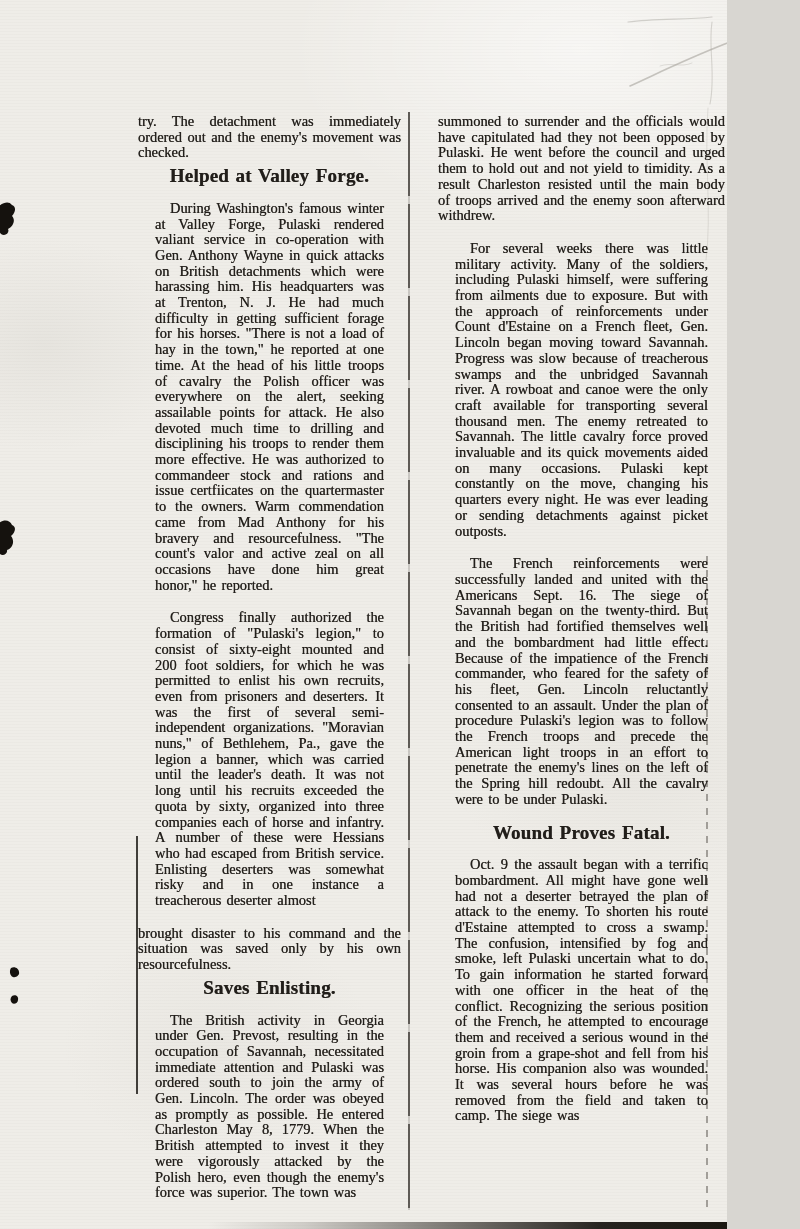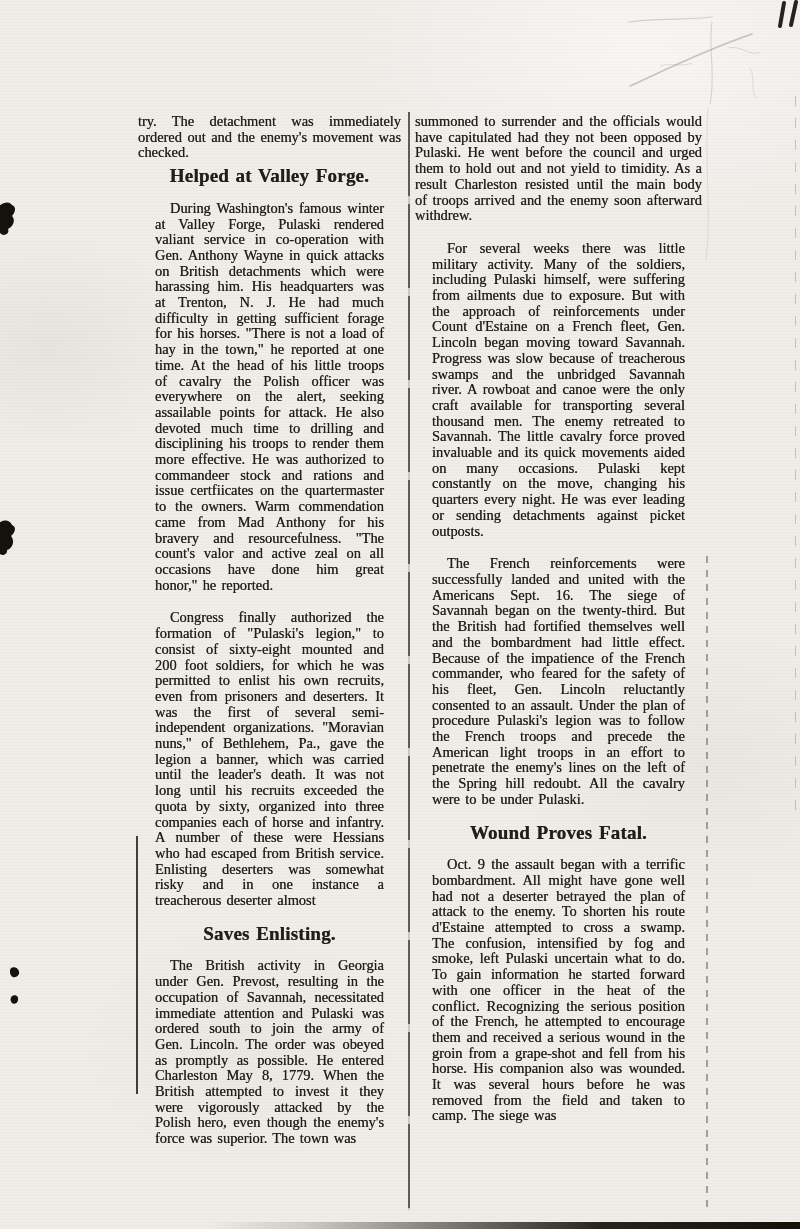--- a/index.html
+++ b/index.html
@@ -1,37 +1,37 @@
 <!DOCTYPE html>
 <html><head>
 <meta charset="utf-8">
 <style>
   html,body{margin:0;padding:0;background:#d8d6d1;}
   #paper{
-    position:relative;width:800px;height:1229px;overflow:hidden;
+    position:relative;width:727px;height:1229px;overflow:hidden;
     font-family:"Liberation Serif", serif;
     background:
       repeating-linear-gradient(0deg, rgba(120,115,108,.03) 0 1px, transparent 1px 3px),
       radial-gradient(240px 180px at 6% 28%, rgba(185,182,174,.16), transparent 60%),
       radial-gradient(320px 220px at 88% 62%, rgba(185,182,174,.12), transparent 60%),
       radial-gradient(260px 200px at 30% 85%, rgba(185,182,174,.10), transparent 60%),
       radial-gradient(420px 260px at 80% 4%, rgba(255,255,255,.55), transparent 70%),
       #efede8;
   }
   .col{
     position:absolute;
     text-align:justify;
     color:#211e1a;
     font-size:14.4px;
     line-height:15.7px;
     word-spacing:1.6px;
     text-shadow:0.25px 0.25px 0 rgba(34,29,24,.6), -0.2px 0 0 rgba(34,29,24,.35);
   }
   .col-left{left:138px;top:114px;width:263px;}
-  .col-right{left:415px;top:114px;width:287px;}
+  .col-right{left:438px;top:114px;width:287px;}
   .para{margin:17px;text-indent:15px;}
   .cont{margin:0;text-indent:0;}
   .heading{
     margin:7px 0 4px 0;text-align:center;font-weight:700;font-size:19px;
     text-indent:0;letter-spacing:.2px;
   }
   .heading-spaced{margin:14px 0 10px 0;}
   .rule{position:absolute;}
   .rule-center{
     left:408px;top:112px;width:2px;height:1098px;
@@ -97,20 +97,21 @@
   <div class="rule rule-center"></div>
   <div class="rule rule-strip"></div>
   <div class="rule rule-right"></div>
   <div class="rule rule-edge"></div>
 
   <div class="col col-left">
     <p class="cont">try.  The detachment was immediately ordered out and the enemy's movement was checked.</p>
     <h3 class="heading">Helped at Valley Forge.</h3>
     <p class="para">During Washington's famous winter at Valley Forge, Pulaski rendered valiant service in co-operation with Gen. Anthony Wayne in quick attacks on British detachments which were harassing him.  His headquarters was at Trenton, N. J. He had much difficulty in getting sufficient forage for his horses. "There is not a load of hay in the town," he reported at one time.  At the head of his little troops of cavalry the Polish officer was everywhere on the alert, seeking assailable points for attack.  He also devoted much time to drilling and disciplining his troops to render them more effective.  He was authorized to commandeer stock and rations and issue certfiicates on the quartermaster to the owners.  Warm commendation came from Mad Anthony for his bravery and resourcefulness. "The count's valor and active zeal on all occasions have done him great honor," he reported.</p>
     <p class="para">Congress finally authorized the formation of "Pulaski's legion," to consist of sixty-eight mounted and 200 foot soldiers, for which he was permitted to enlist his own recruits, even from prisoners and deserters. It was the first of several semi-independent organizations.  "Moravian nuns," of Bethlehem, Pa., gave the legion a banner, which was carried until the leader's death.  It was not long until his recruits exceeded the quota by sixty, organized into three companies each of horse and infantry.  A number of these were Hessians who had escaped from British service.  Enlisting deserters was somewhat risky and in one instance a treacherous deserter almost</p>
+    <p class="cont">brought disaster to his command and the situation was saved only by his own resourcefulness.</p>
     <h3 class="heading">Saves Enlisting.</h3>
     <p class="para">The British activity in Georgia under Gen. Prevost, resulting in the occupation of Savannah, necessitated immediate attention and Pulaski was ordered south to join the army of Gen. Lincoln.  The order was obeyed as promptly as possible.  He entered Charleston May 8, 1779.  When the British attempted to invest it they were vigorously attacked by the Polish hero, even though the enemy's force was superior.  The town was</p>
   </div>
 
   <div class="col col-right">
     <p class="cont">summoned to surrender and the officials would have capitulated had they not been opposed by Pulaski.  He went before the council and urged them to hold out and not yield to timidity. As a result Charleston resisted until the main body of troops arrived and the enemy soon afterward withdrew.</p>
     <p class="para">For several weeks there was little military activity.  Many of the soldiers, including Pulaski himself, were suffering from ailments due to exposure.  But with the approach of reinforcements under Count d'Estaine on a French fleet, Gen. Lincoln began moving toward Savannah.  Progress was slow because of treacherous swamps and the unbridged Savannah river.  A rowboat and canoe were the only craft available for transporting several thousand men.  The enemy retreated to Savannah.  The little cavalry force proved invaluable and its quick movements aided on many occasions. Pulaski kept constantly on the move, changing his quarters every night. He was ever leading or sending detachments against picket outposts.</p>
     <p class="para">The French reinforcements were successfully landed and united with the Americans Sept. 16.  The siege of Savannah began on the twenty-third.  But the British had fortified themselves well and the bombardment had little effect. Because of the impatience of the French commander, who feared for the safety of his fleet, Gen. Lincoln reluctantly consented to an assault.  Under the plan of procedure Pulaski's legion was to follow the French troops and precede the American light troops in an effort to penetrate the enemy's lines on the left of the Spring hill redoubt. All the cavalry were to be under Pulaski.</p>
     <h3 class="heading heading-spaced">Wound Proves Fatal.</h3>
     <p class="para">Oct. 9 the assault began with a terrific bombardment.  All might have gone well had not a deserter betrayed the plan of attack to the enemy.  To shorten his route d'Estaine attempted to cross a swamp. The confusion, intensified by fog and smoke, left Pulaski uncertain what to do. To gain information he started forward with one officer in the heat of the conflict.  Recognizing the serious position of the French, he attempted to encourage them and received a serious wound in the groin from a grape-shot and fell from his horse.  His companion also was wounded.  It was several hours before he was removed from the field and taken to camp.  The siege was</p>

